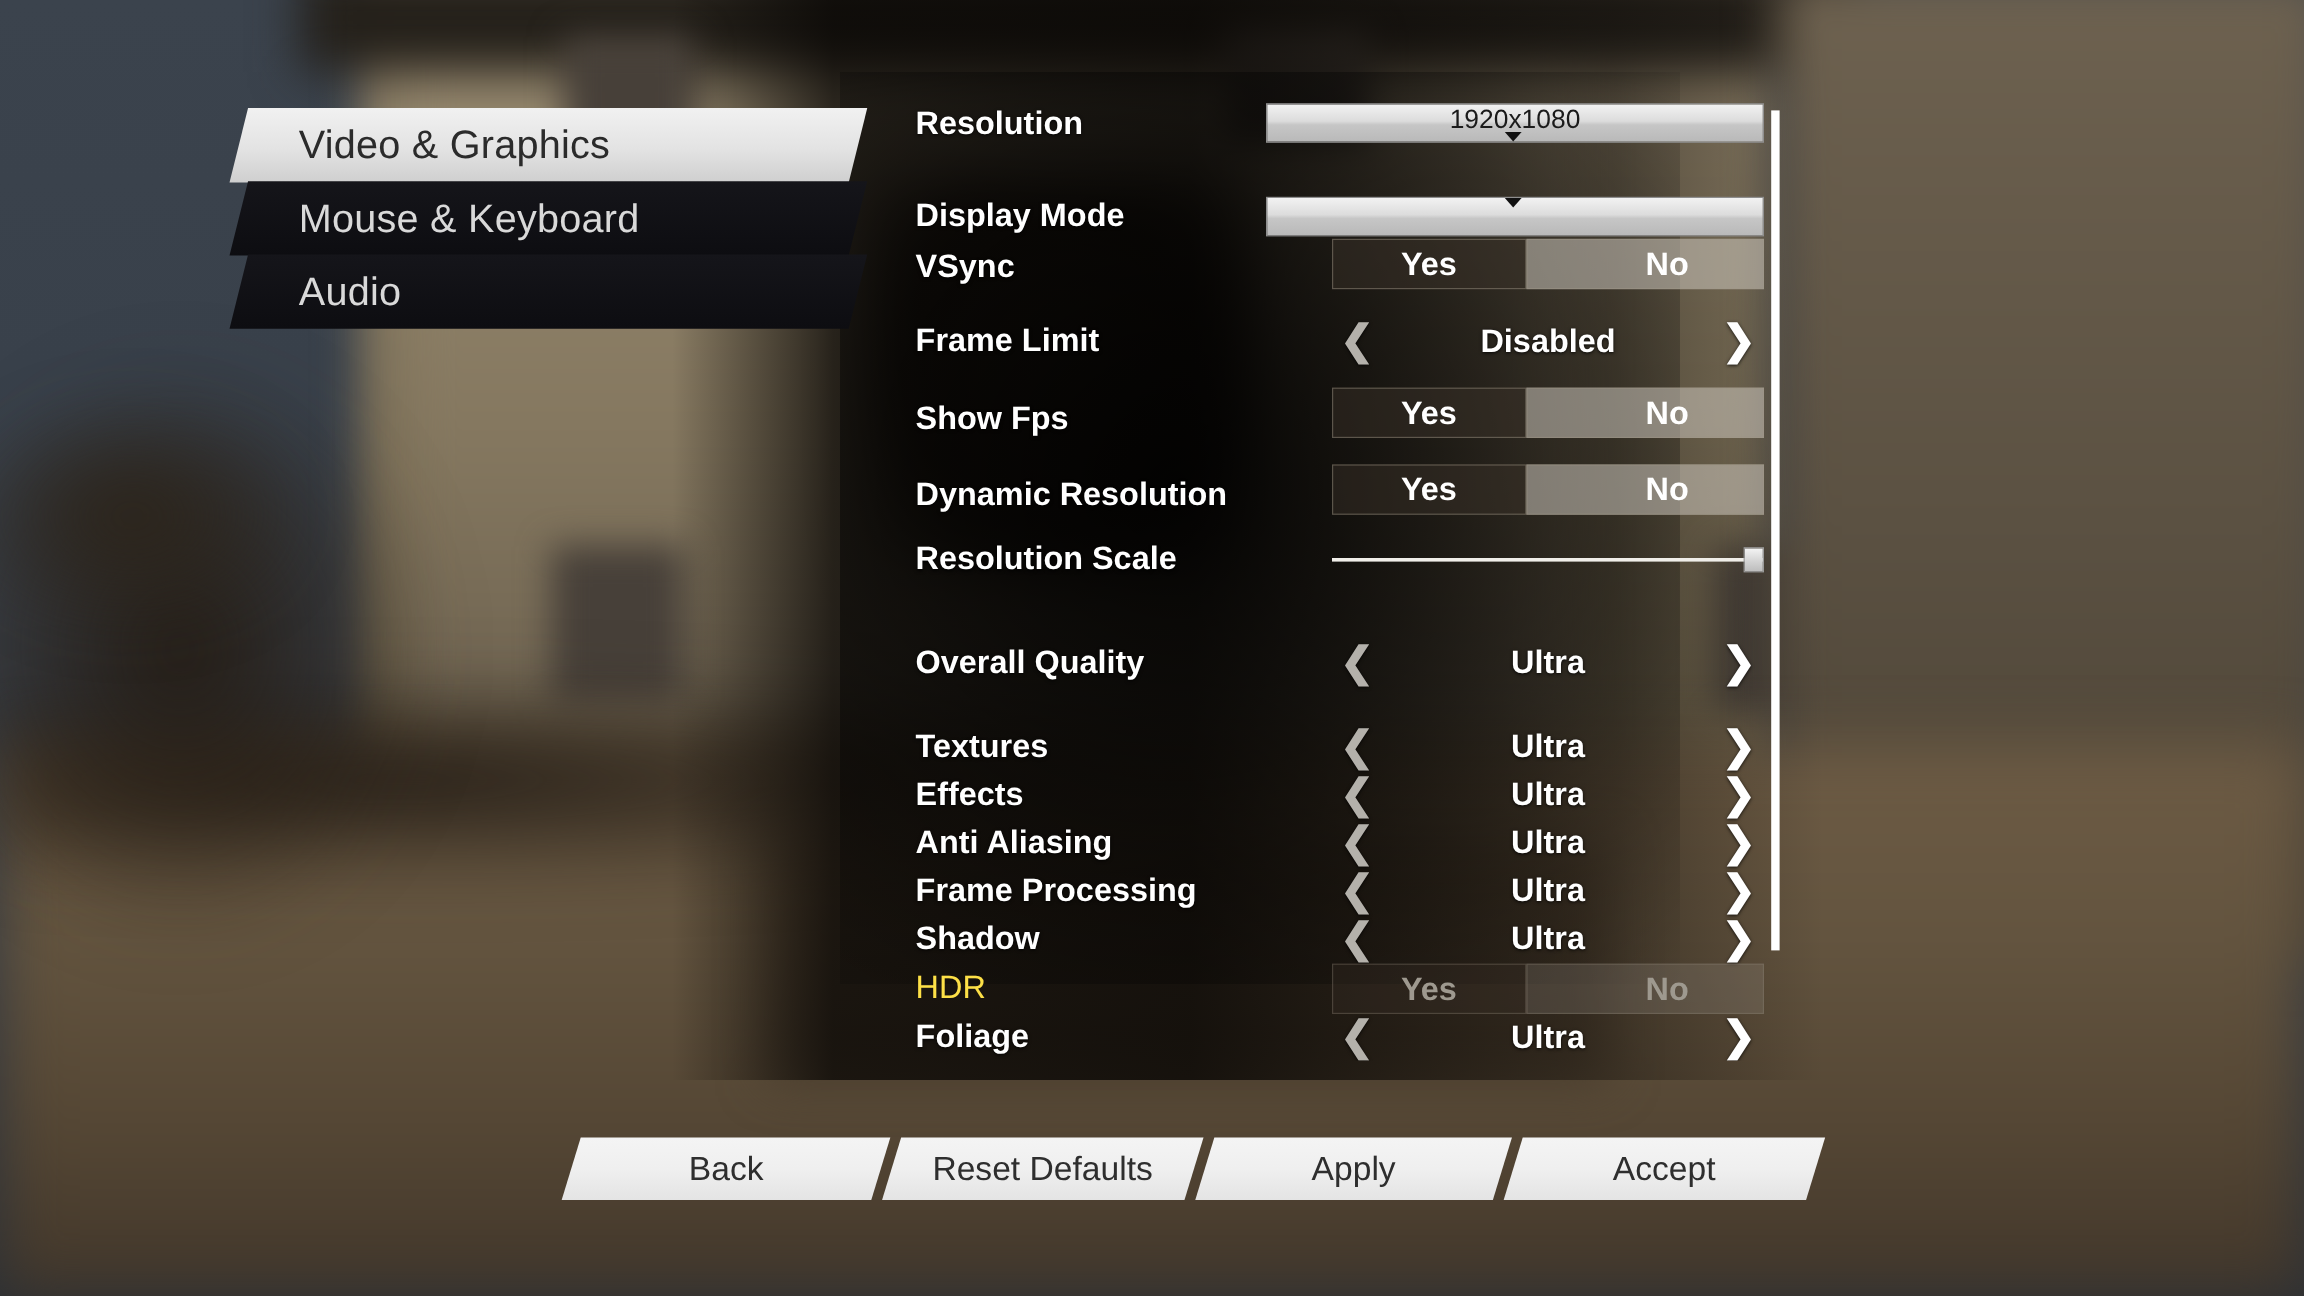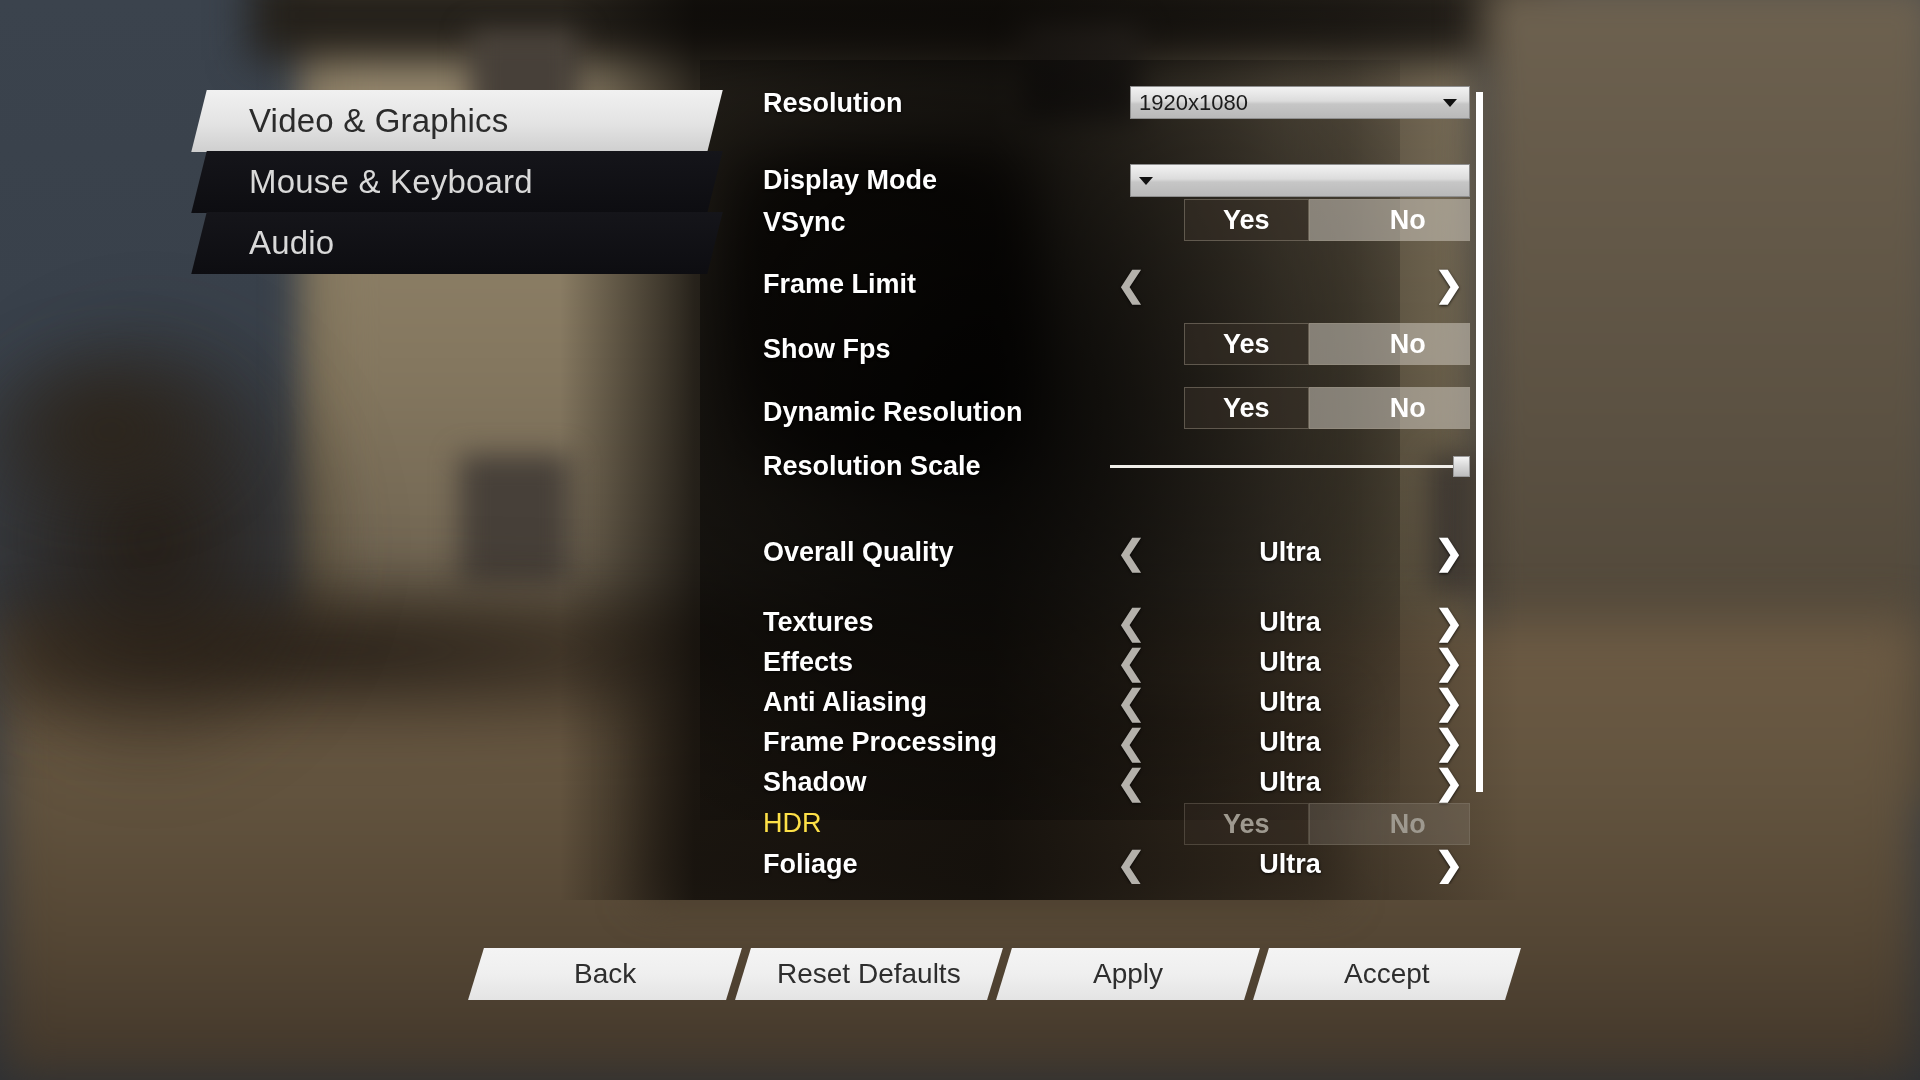--- a/index.html
+++ b/index.html
@@ -124,39 +124,39 @@
   .row.dim .lbl { color:#fde047; font-weight:normal; text-shadow:none; }
 
   .ctl {
     position:absolute; right:10px; top:50%; transform:translateY(-50%);
     width:360px; height:100%;
   }
 
   
   .dd {
     position:absolute; right:0; top:2px;
-    width:340px; height:33px;
+    width:415px; height:33px;
     background:linear-gradient(180deg,#f2f2f2 0%,#dcdcdc 45%,#c6c6c6 55%,#b9b9b9 100%);
     border:1px solid #8e8e8e;
     display:flex; align-items:center;
     padding:0 8px;
-    font-size:22px; color:#1b1b1b;
+    font-size:22px; color:#1b1b1b;flex-direction:column;
   }
   .dd .dd-val { flex:1; white-space:nowrap; overflow:hidden; }
   .dd .caret {
     width:0; height:0; margin-right:4px;
     border-left:7px solid transparent;
     border-right:7px solid transparent;
     border-top:8px solid #111;
   }
 
   
   .seg {
     position:absolute; right:0; top:1px;
-    width:286px; height:42px; display:flex;text-align:center;
+    width:360px; height:42px; display:flex;text-align:center;
   }
   .seg .opt {
     flex:1; display:flex; align-items:center; justify-content:center;
     font-size:27px; font-weight:bold; color:#ffffff;
     border:1px solid rgba(160,150,135,.45);
   }
   .seg .opt.off { background:rgba(60,52,42,.45); }
   .seg .opt.on  { background:rgba(210,205,196,.52);padding-left:37px; }
   .row.dim .seg .opt { color:#9e998f; border-color:rgba(140,132,118,.35); }
   .row.dim .seg .opt.off { background:rgba(60,52,42,.28); }
@@ -290,20 +290,21 @@
       </div>
     </div>
 
     <div class="spacer-sm"></div>
 
     <div class="row" style="height:56px;">
       <div class="lbl">Frame Limit</div>
       <div class="ctl">
         <div class="spin">
           <span class="chev lt">❮</span>
+          <span class="sval">Disabled</span>
           <span class="chev rt">❯</span>
         </div>
       </div>
     </div>
 
     <div class="spacer-sm"></div>
 
     <div class="row" style="height:54px;">
       <div class="lbl">Show Fps</div>
       <div class="ctl">

